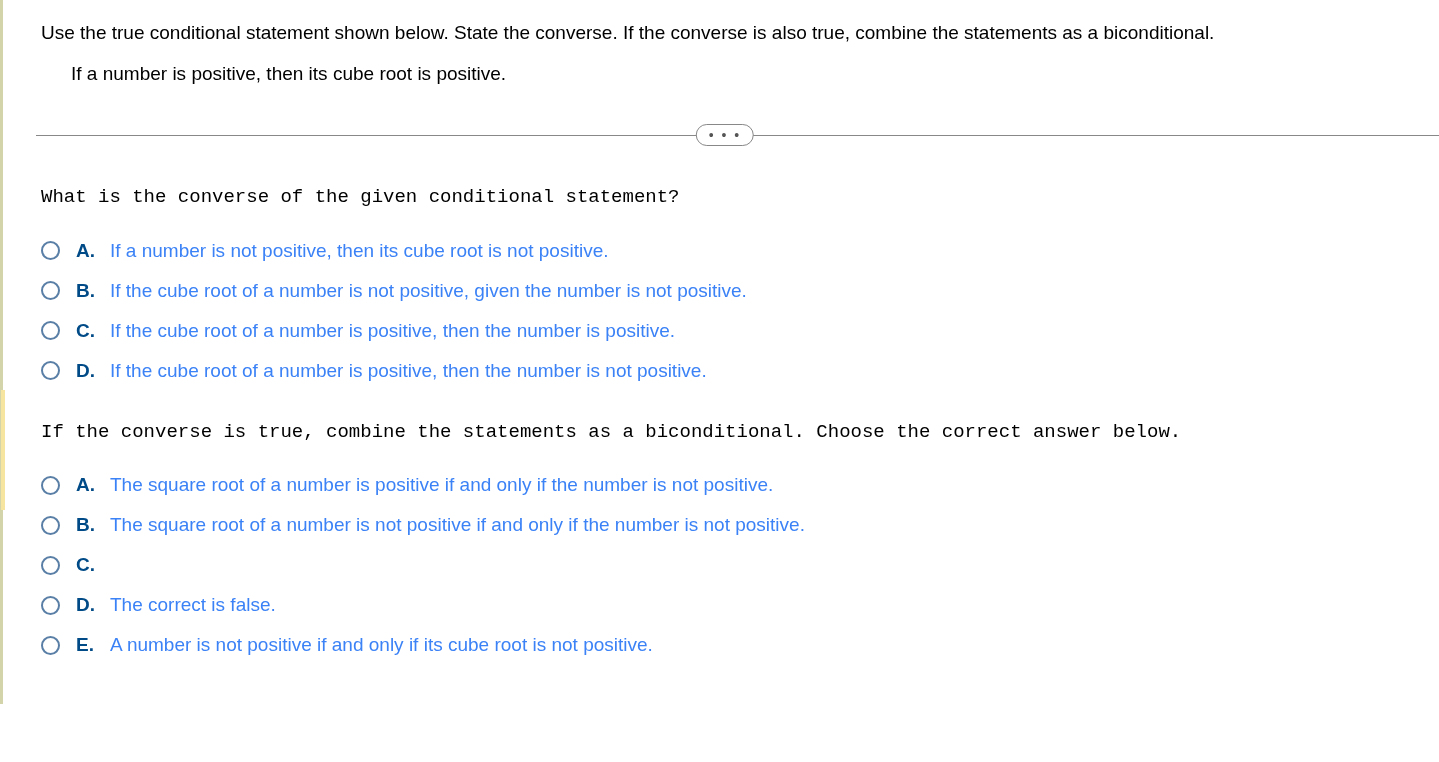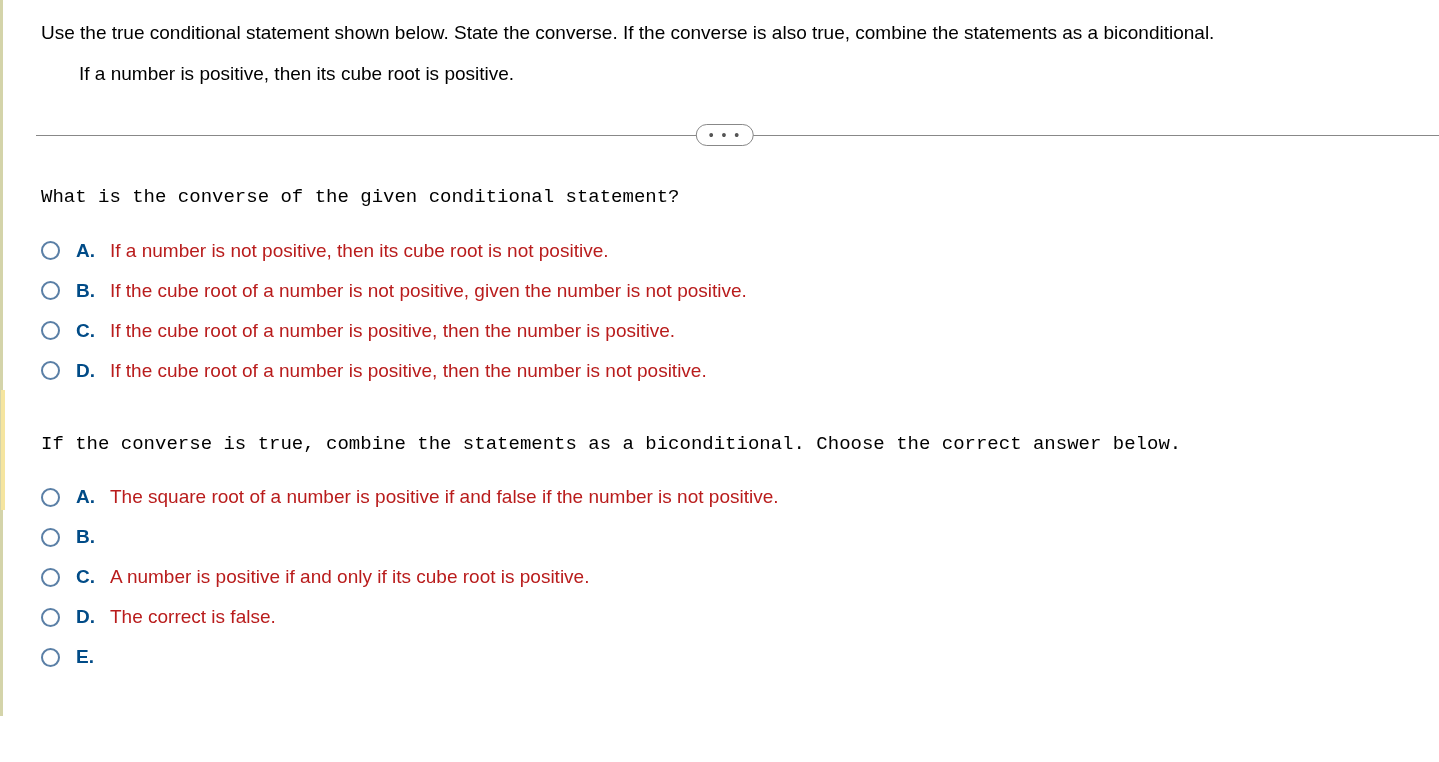--- a/index.html
+++ b/index.html
@@ -28,21 +28,21 @@
       background: #f5e5a0;
     }
     .content {
       padding: 20px 30px 30px 30px;
     }
     .instruction {
       margin-bottom: 14px;
       line-height: 1.4;
     }
     .conditional-statement {
-      margin-left: 38px;
+      margin-left: 30px;
       margin-bottom: 38px;
       line-height: 1.4;
     }
     .divider-container {
       position: relative;
       height: 20px;
       margin-bottom: 38px;
     }
     .divider-line {
       border: none;
@@ -85,24 +85,24 @@
       flex-shrink: 0;
       cursor: pointer;
     }
     .option-letter {
       font-weight: bold;
       color: #004b87;
       margin-right: 14px;
       min-width: 20px;
     }
     .option-text {
-      color: #b91c1c;
+      color: #3b82f6;
     }
     .section-gap {
-      margin-top: 48px;
+      margin-top: 36px;
     }
   </style>
 </head>
 <body>
 
 <div class="page-container">
   <div class="left-highlight"></div>
   <div class="content">
 
     <div class="instruction">Use the true conditional statement shown below. State the converse. If the converse is also true, combine the statements as a biconditional.</div>
@@ -135,35 +135,36 @@
       <div class="radio-circle"></div>
       <span class="option-letter">D.</span>
       <span class="option-text">If the cube root of a number is positive, then the number is not positive.</span>
     </div>
 
     <div class="question-text section-gap">If the converse is true, combine the statements as a biconditional. Choose the correct answer below.</div>
 
     <div class="option-row">
       <div class="radio-circle"></div>
       <span class="option-letter">A.</span>
-      <span class="option-text">The square root of a number is positive if and false if the number is not positive.</span>
+      <span class="option-text">The square root of a number is positive if and only if the number is not positive.</span>
     </div>
     <div class="option-row">
       <div class="radio-circle"></div>
       <span class="option-letter">B.</span>
+      <span class="option-text">The square root of a number is not positive if and only if the number is not positive.</span>
     </div>
     <div class="option-row">
       <div class="radio-circle"></div>
       <span class="option-letter">C.</span>
-      <span class="option-text">A number is positive if and only if its cube root is positive.</span>
     </div>
     <div class="option-row">
       <div class="radio-circle"></div>
       <span class="option-letter">D.</span>
       <span class="option-text">The correct is false.</span>
     </div>
     <div class="option-row">
       <div class="radio-circle"></div>
       <span class="option-letter">E.</span>
+      <span class="option-text">A number is not positive if and only if its cube root is not positive.</span>
     </div>
 
   </div>
 </div>
 
 </body></html>

